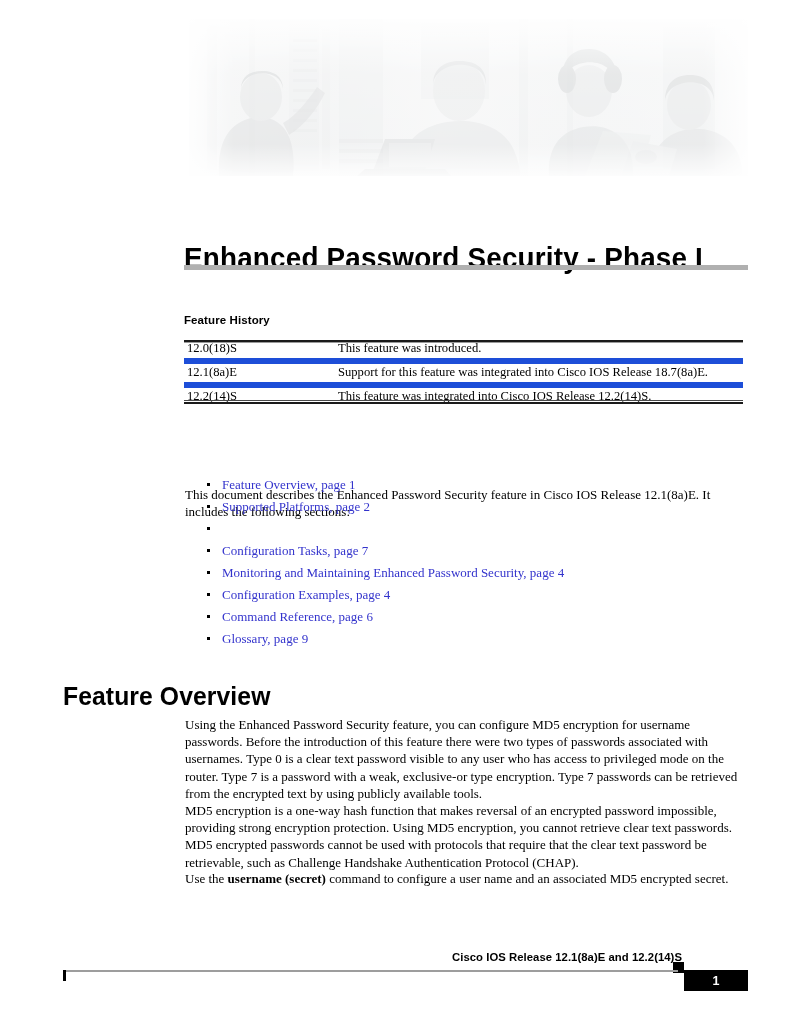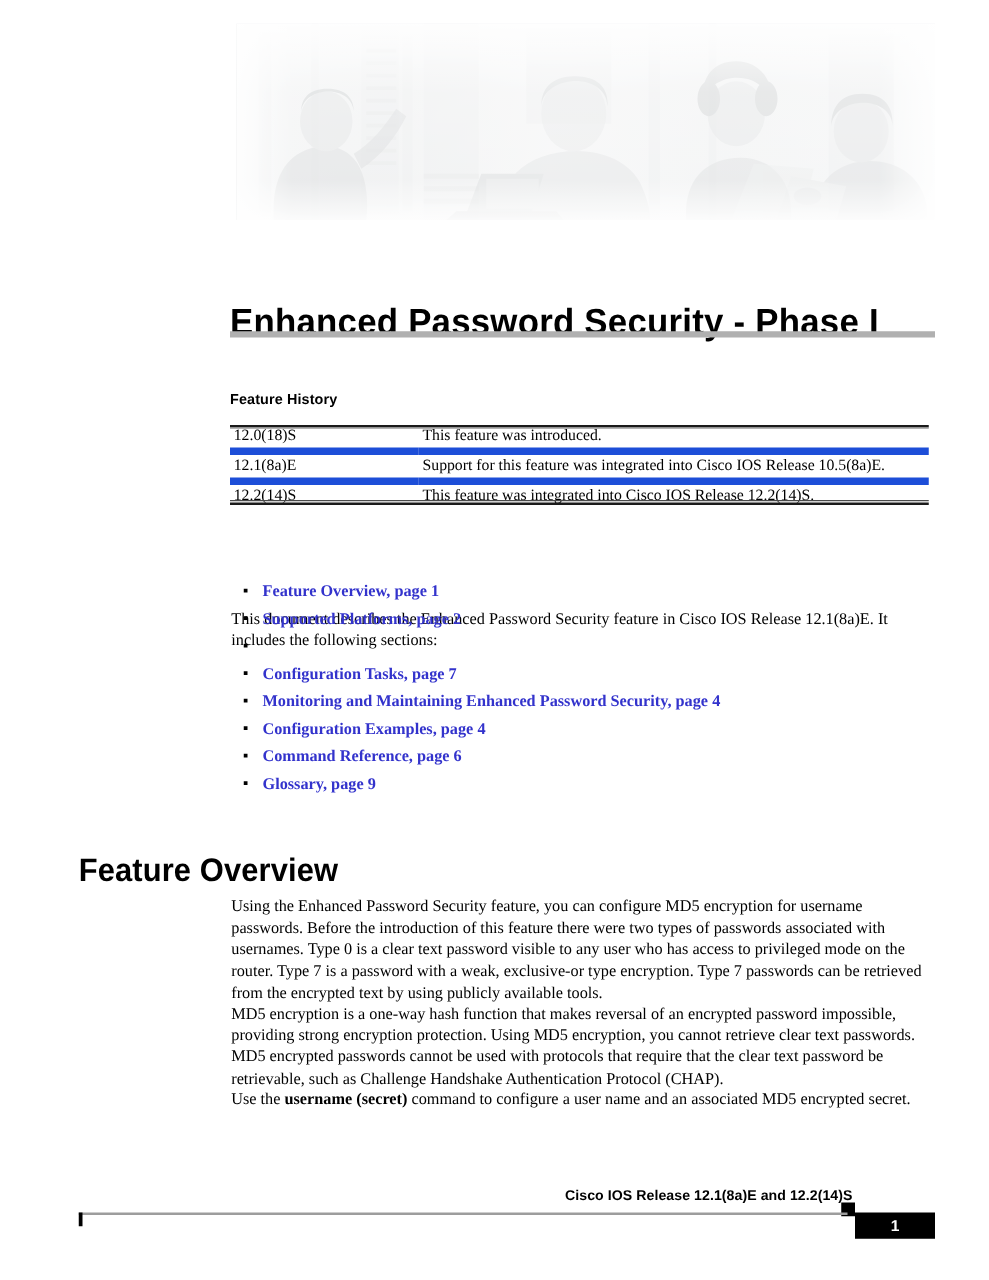--- a/index.html
+++ b/index.html
@@ -116,24 +116,23 @@
     color: #000;
     text-align: left;
   }
   #intro-para { left: 185px; top: 442px; width: 563px; margin-top: 44px; }
 
   .link-list {
     position: absolute;
     left: 185px;
     top: 461px;
     width: 563px;
-    margin: 4px;
+    margin: 16px;
     padding: 0;
     list-style: none;
-    font-weight: bold;
   }
   .link-list li {
     position: relative;
     height: 22px;
     padding-left: 21px;
     font-size: 13px;
     line-height: 16px;
   }
   .link-list li .bullet {
     position: absolute;
@@ -332,21 +331,21 @@
 
   <div class="fh-top-rule"></div>
   <table class="fh-table">
     <tbody>
       <tr>
         <td class="fh-col-rel">12.0(18)S</td>
         <td>This feature was introduced.</td>
       </tr>
       <tr>
         <td class="fh-col-rel">12.1(8a)E</td>
-        <td>Support for this feature was integrated into Cisco IOS Release 10.5(8a)E.</td>
+        <td>Support for this feature was integrated into Cisco IOS Release 18.7(8a)E.</td>
       </tr>
       <tr>
         <td class="fh-col-rel">12.2(14)S</td>
         <td>This feature was integrated into Cisco IOS Release 12.2(14)S.</td>
       </tr>
     </tbody>
   </table>
   <div class="fh-bottom-rule"></div>
 
   <p id="intro-para" class="body-text">This document describes the Enhanced Password Security feature in Cisco IOS Release 12.1(8a)E. It includes the following sections:</p>

